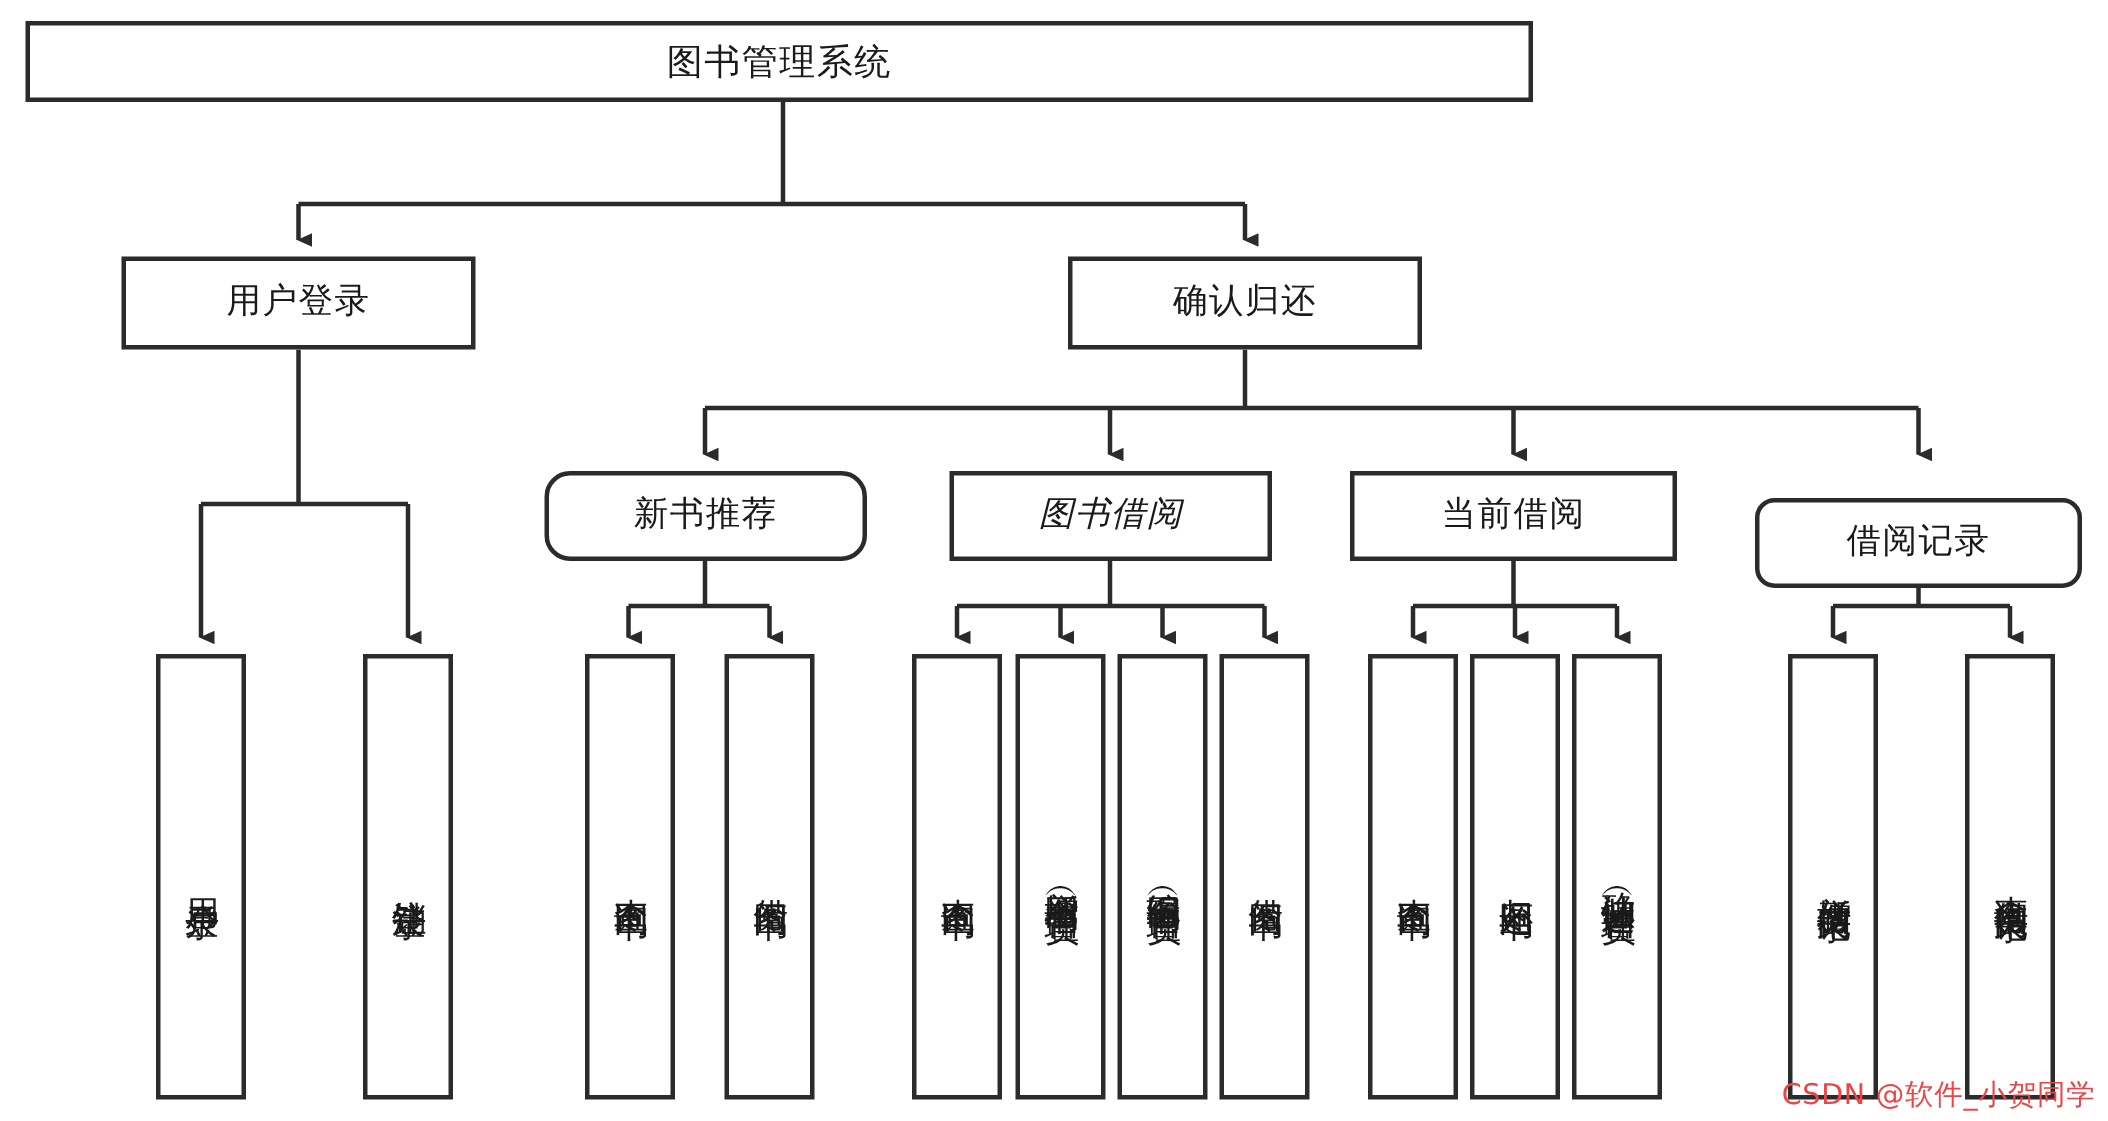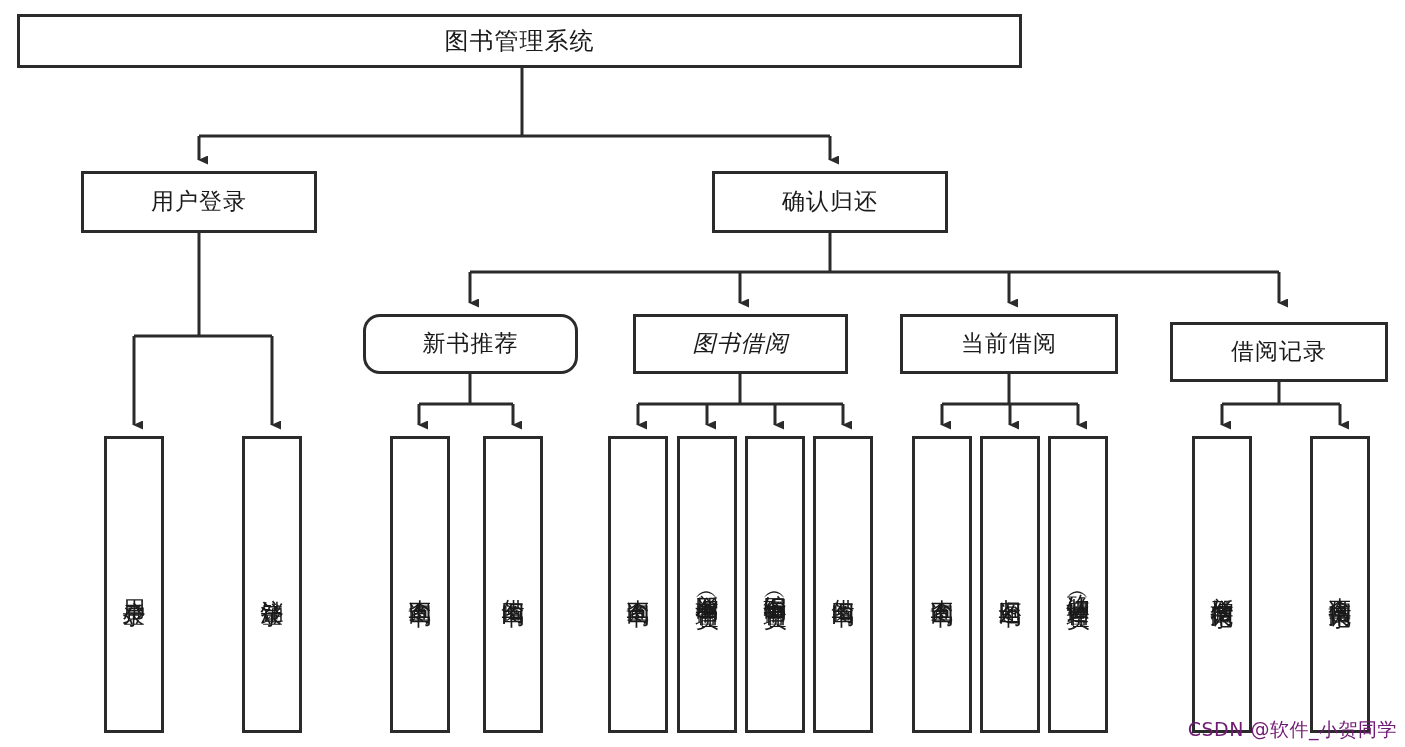--- a/index.html
+++ b/index.html
@@ -55,21 +55,21 @@
     white-space: nowrap;
   }
   #root-node {
     font-size: 24px;
   }
   #watermark {
     position: absolute;
     right: 8px;
     bottom: 4px;
     font-size: 19px;
-    color: #701a75;
+    color: #ef4444;
     letter-spacing: 0.5px;
     white-space: nowrap;
     user-select: none;
   }
 </style>
 </head>
 <body>
 
 <div id="stage">
 
@@ -136,21 +136,21 @@
 
   <div class="node h" style="left:363px; top:314px; width:215px; height:60px;border-radius:17px;">
     <span>新书推荐</span>
   </div>
   <div class="node h" style="left:633px; top:314px; width:215px; height:60px;font-style:italic;">
     <span>图书借阅</span>
   </div>
   <div class="node h" style="left:900px; top:314px; width:218px; height:60px;">
     <span>当前借阅</span>
   </div>
-  <div class="node h" style="left:1170px; top:322px; width:218px; height:60px;">
+  <div class="node h" style="left:1170px; top:332px; width:218px; height:60px;border-radius:13px;">
     <span>借阅记录</span>
   </div>
 
   <div class="node v" style="left:104px; top:436px; width:60px; height:297px;">
     <span class="vlabel">用户登录</span>
   </div>
   <div class="node v" style="left:242px; top:436px; width:60px; height:297px;">
     <span class="vlabel">注销登录</span>
   </div>
 

